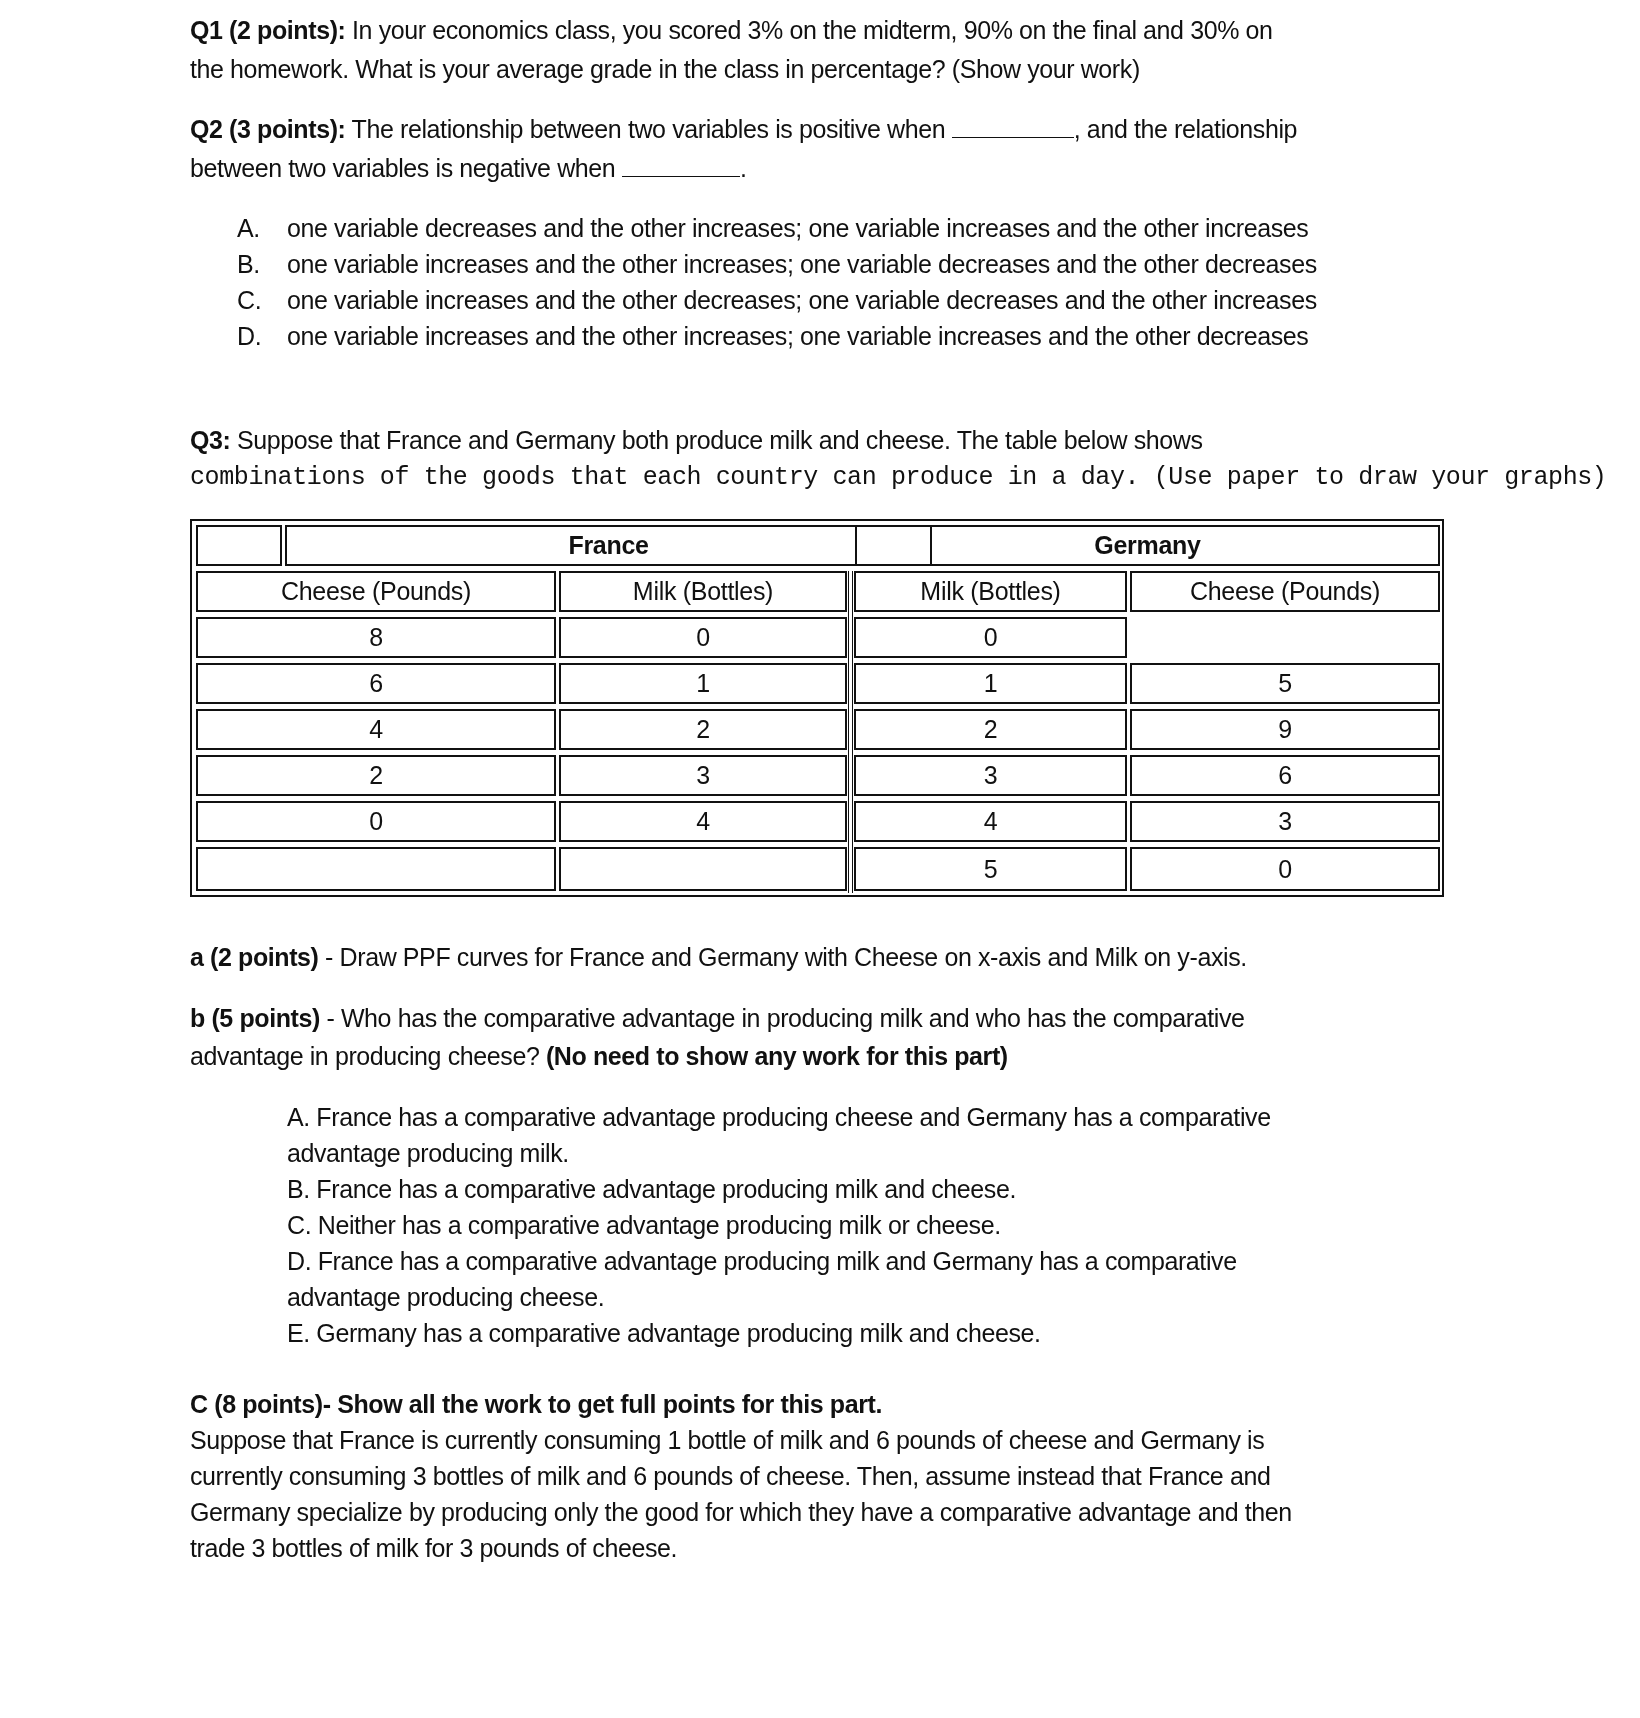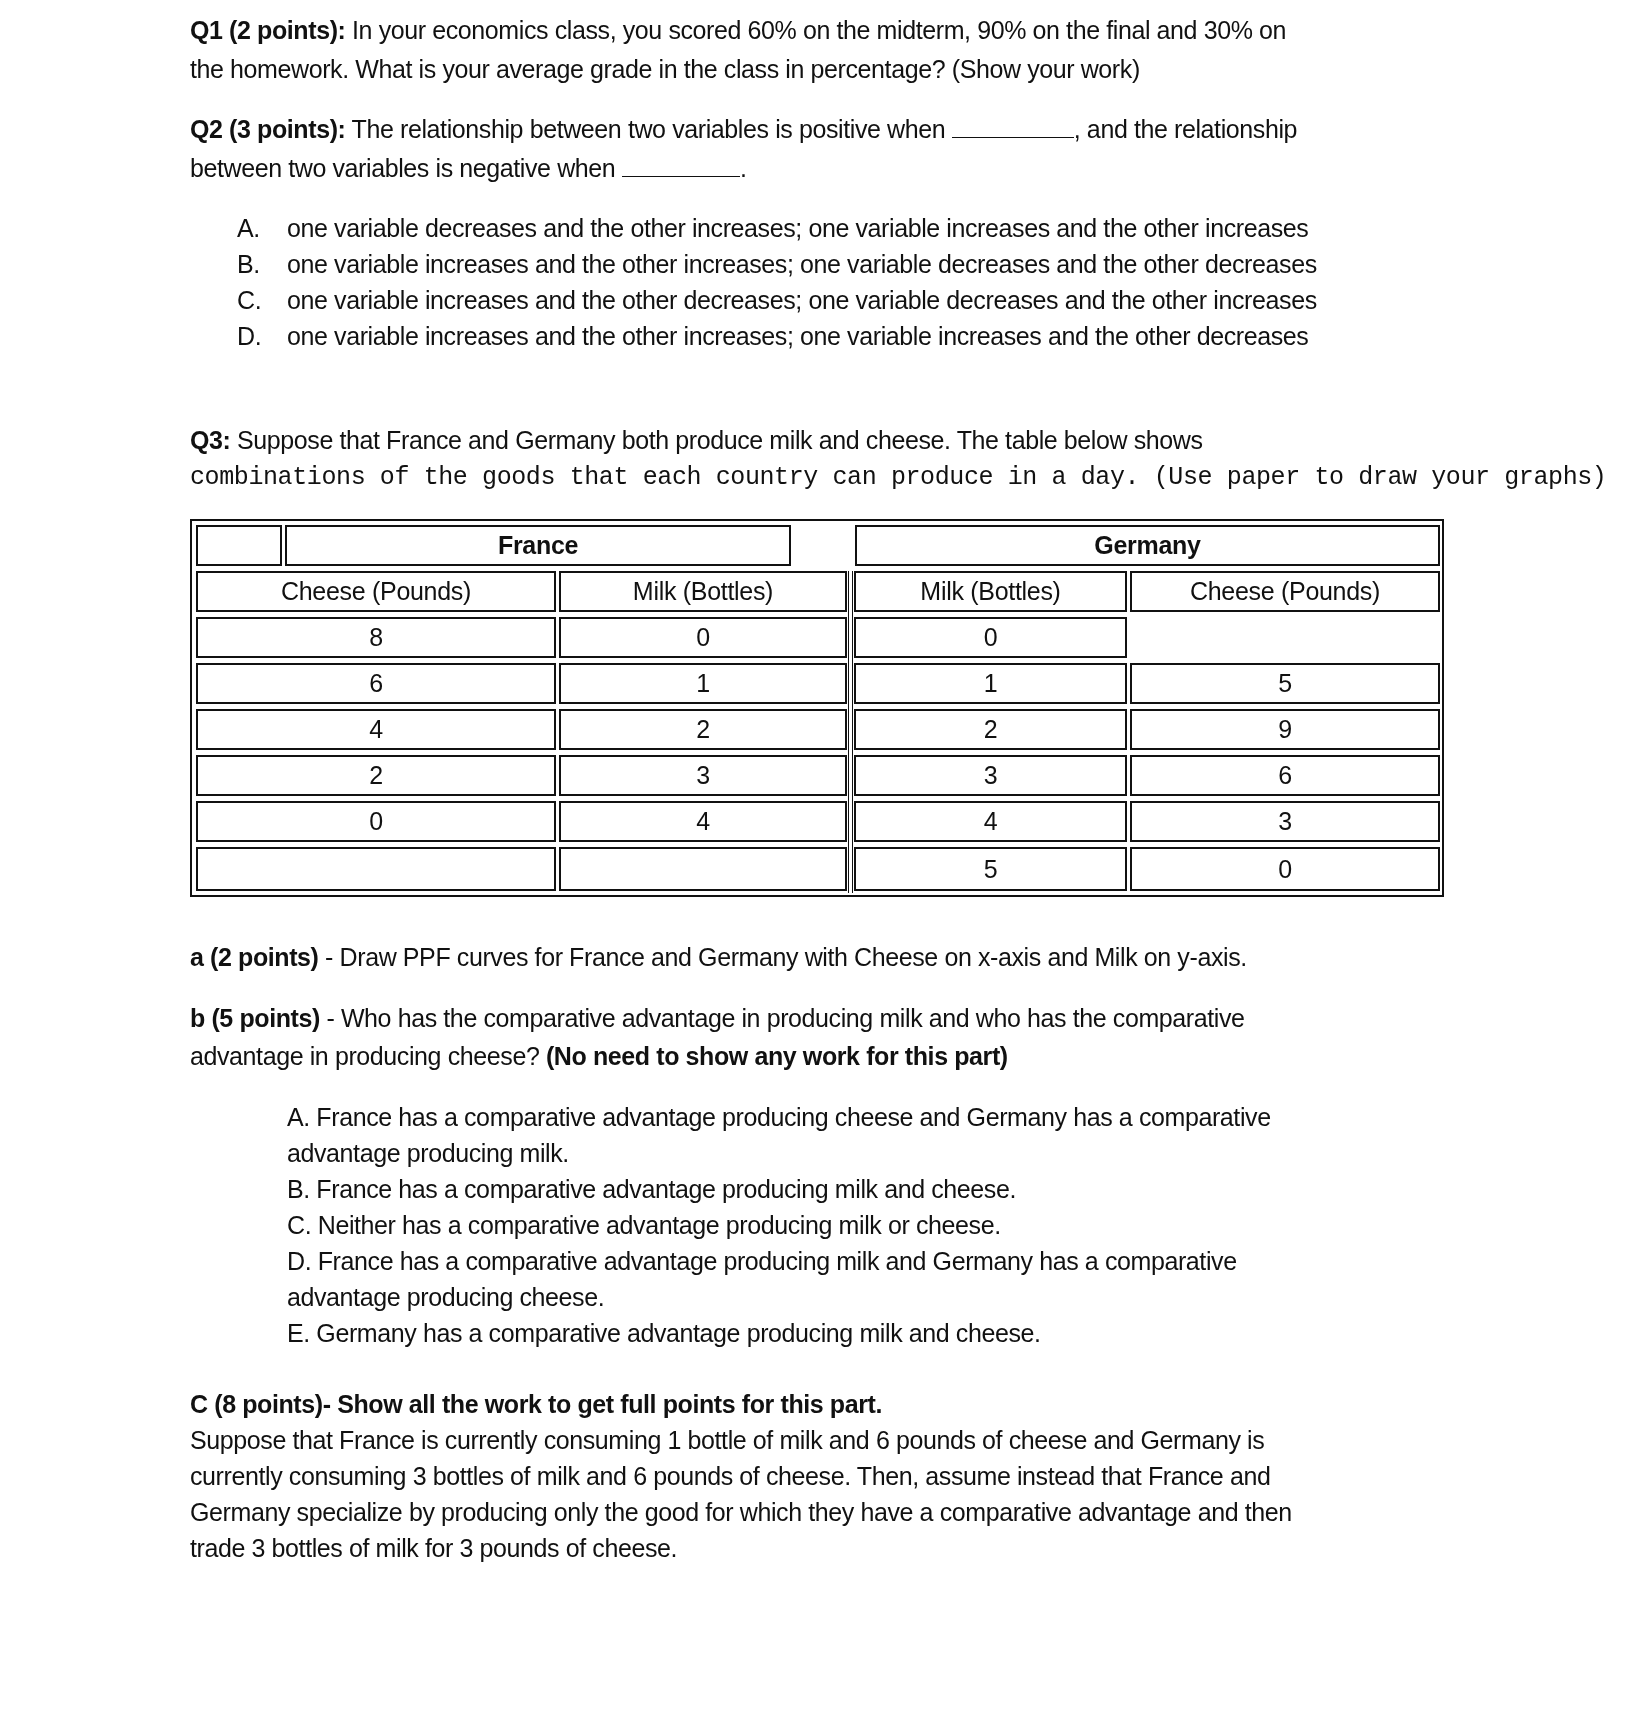--- a/index.html
+++ b/index.html
@@ -69,38 +69,38 @@
       border-left: 1.5px solid #111;
       border-right: 1.5px solid #111;
       box-sizing: border-box;
     }
   </style>
 </head>
 <body>
 
 <div class="page">
 
-  <div class="line" style="top:12px;"><b>Q1 (2 points):</b><span> In your economics class, you scored 60% on the midterm, 90% on the final and 30% on</span></div>
+  <div class="line" style="top:12px;"><b>Q1 (2 points):</b><span> In your economics class, you scored 3% on the midterm, 90% on the final and 30% on</span></div>
   <div class="line" style="top:51px;">the homework. What is your average grade in the class in percentage? (Show your work)</div>
 
   <div class="line" style="top:111px;"><b>Q2 (3 points):</b><span> The relationship between two variables is positive when </span><span class="blank" style="width:122px;"></span><span>, and the relationship</span></div>
   <div class="line" style="top:150px;"><span>between two variables is negative when </span><span class="blank" style="width:118px;"></span><span>.</span></div>
 
   <div class="line" style="top:210px; left:47px;"><span class="opt-letter">A.</span><span>one variable decreases and the other increases; one variable increases and the other increases</span></div>
   <div class="line" style="top:246px; left:47px;"><span class="opt-letter">B.</span><span>one variable increases and the other increases; one variable decreases and the other decreases</span></div>
   <div class="line" style="top:282px; left:47px;"><span class="opt-letter">C.</span><span>one variable increases and the other decreases; one variable decreases and the other increases</span></div>
   <div class="line" style="top:318px; left:47px;"><span class="opt-letter">D.</span><span>one variable increases and the other increases; one variable increases and the other decreases</span></div>
 
   <div class="line" style="top:422px;"><b>Q3:</b><span> Suppose that France and Germany both produce milk and cheese. The table below shows</span></div>
   <div class="line" style="top:460px;font-family:Liberation Mono, monospace;">combinations of the goods that each country can produce in a day. (Use paper to draw your graphs)</div>
 
   <div class="tbl-outer">
 
     <div class="cell" style="left:4px; top:4px; width:86px; height:41px;"></div>
-    <div class="cell hdr" style="left:93px; top:4px; width:506px; height:41px;">France</div>
+    <div class="cell hdr" style="left:93px; top:4px; width:647px; height:41px;">France</div>
     <div class="cell hdr" style="left:663px; top:4px; width:585px; height:41px;">Germany</div>
 
     <div class="vsep" style="left:656px; top:50px; height:322px;"></div>
 
     <div class="cell" style="left:4px; top:50px; width:360px; height:41px;">Cheese (Pounds)</div>
     <div class="cell" style="left:367px; top:50px; width:288px; height:41px;">Milk (Bottles)</div>
     <div class="cell" style="left:662px; top:50px; width:273px; height:41px;">Milk (Bottles)</div>
     <div class="cell" style="left:938px; top:50px; width:310px; height:41px;">Cheese (Pounds)</div>
 
     <div class="cell" style="left:4px; top:96px; width:360px; height:41px;">8</div>

